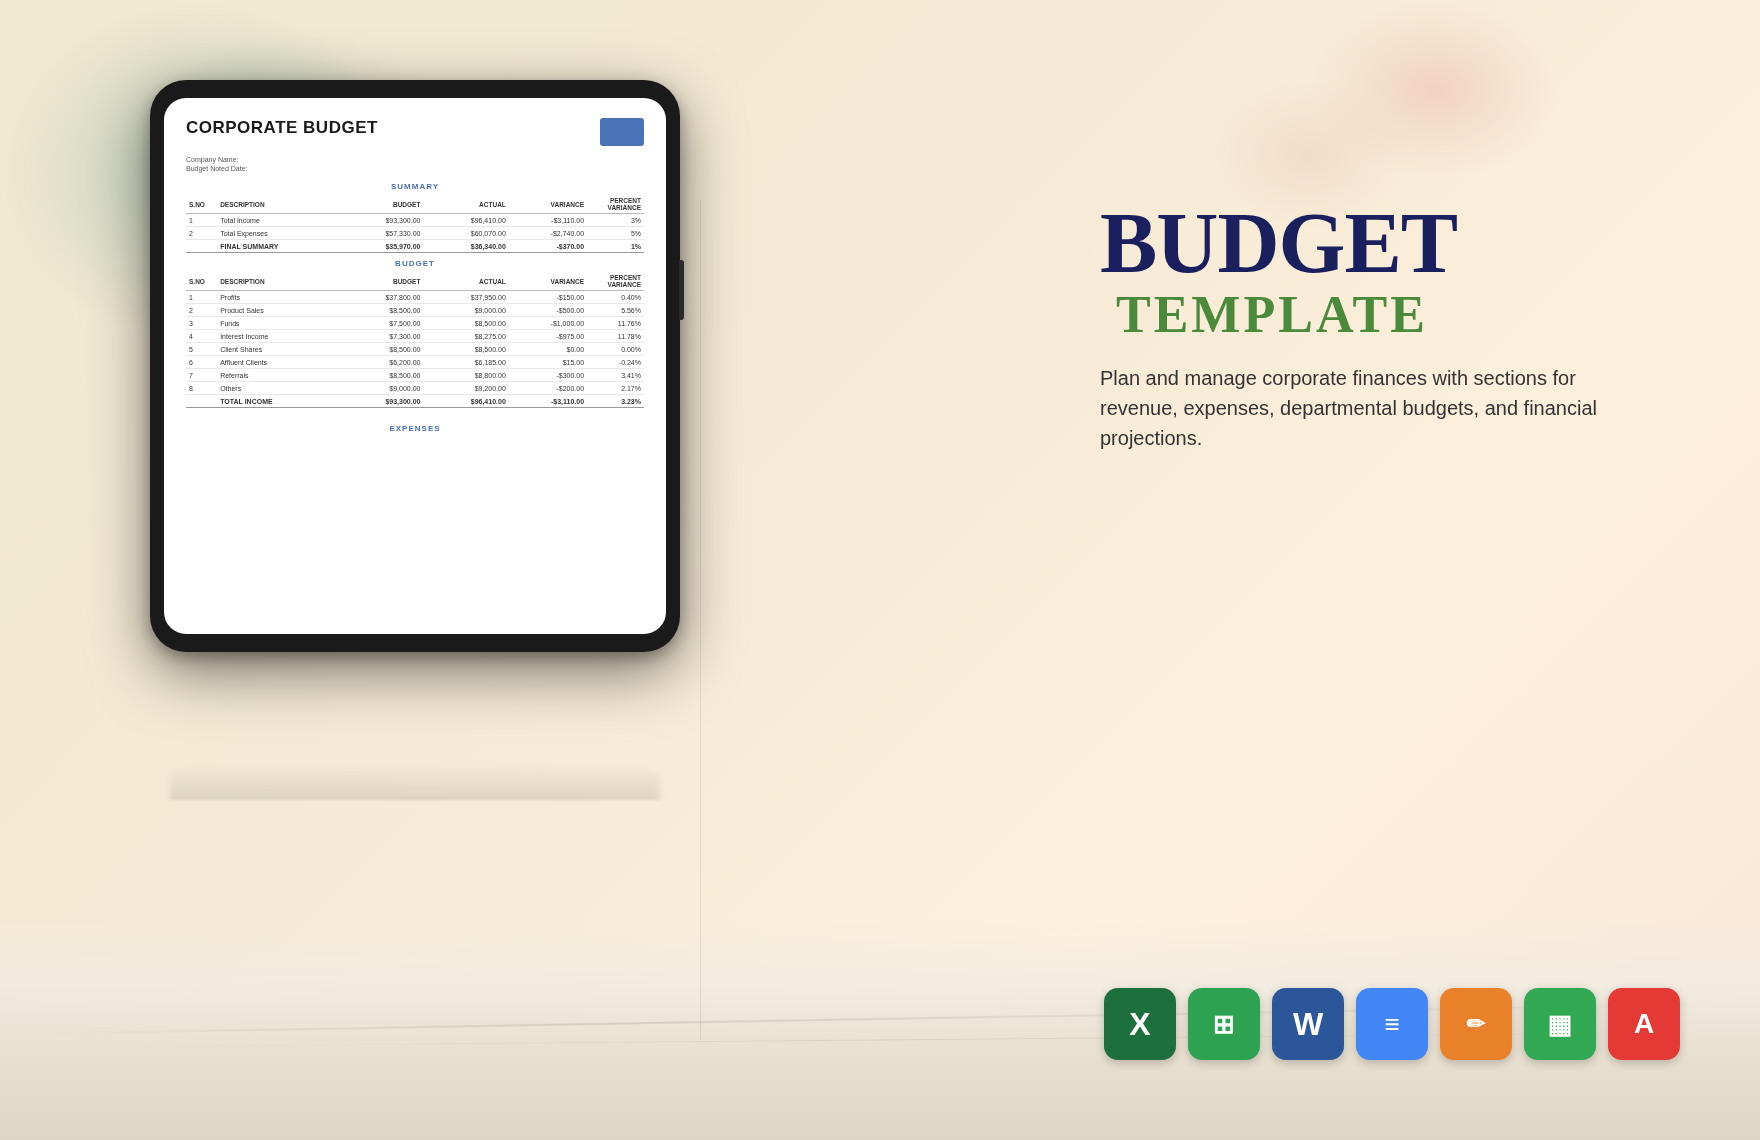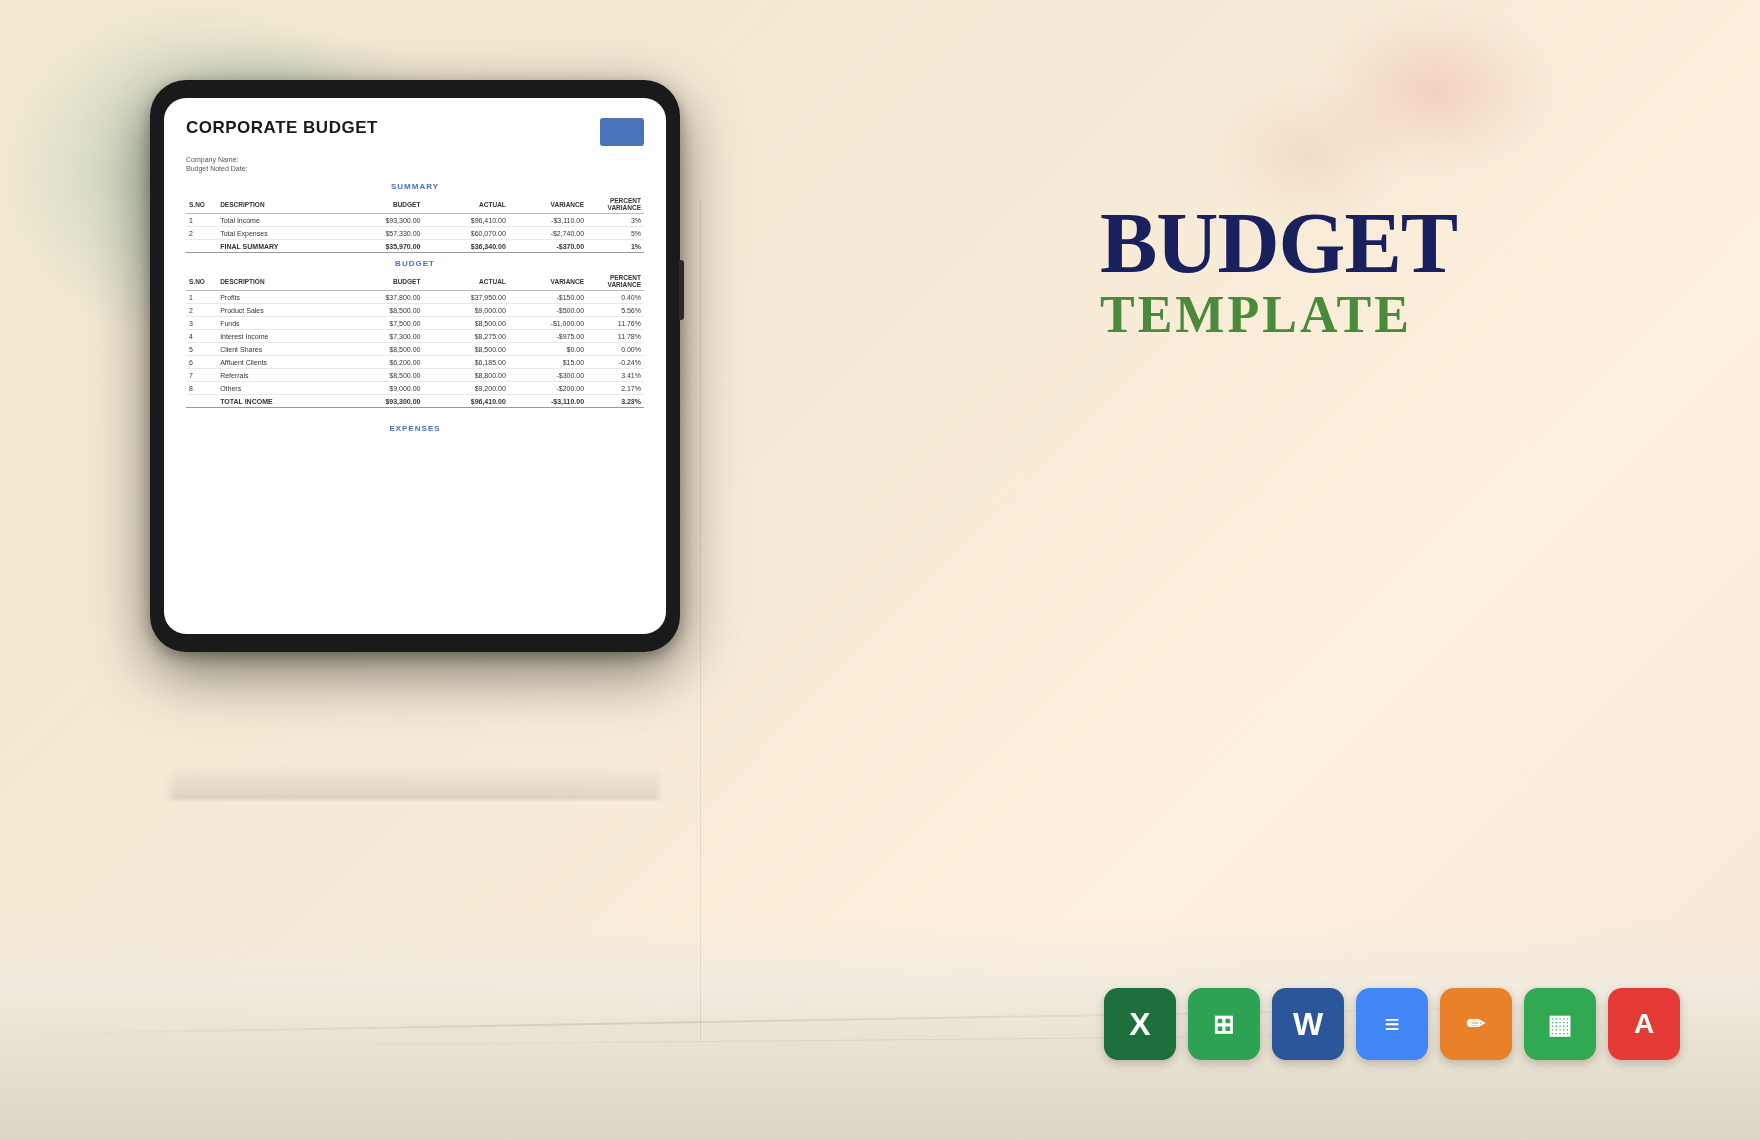--- a/index.html
+++ b/index.html
@@ -235,20 +235,21 @@
     }
 
     .template-label {
       font-family: Georgia, serif;
       font-size: 52px;
       font-weight: 700;
       color: #4a8a3a;
       letter-spacing: 3px;
       line-height: 1.1;
       margin-bottom: 20px;
+      margin-left: 16px;
     }
 
     .description-text {
       font-size: 20px;
       color: #333;
       line-height: 1.5;
       max-width: 520px;
       font-weight: 400;
     }
 
@@ -463,20 +464,21 @@
     </div>
   </div>
   <div class="tablet-reflection"></div>
 </div>
 
 <div class="divider"></div>
 
 <div class="right-content">
   <div class="main-title-line2">BUDGET</div>
   <div class="template-label">TEMPLATE</div>
+  <div class="description-text">Plan and manage corporate finances with sections for revenue, expenses, departmental budgets, and financial projections.</div>
 </div>
 
 <div class="app-icons">
   <div class="app-icon icon-excel">
     <span style="font-family:Arial;font-weight:900;font-size:32px;color:white;">X</span>
   </div>
   <div class="app-icon icon-sheets">
     <span style="font-size:26px;">⊞</span>
   </div>
   <div class="app-icon icon-word">

